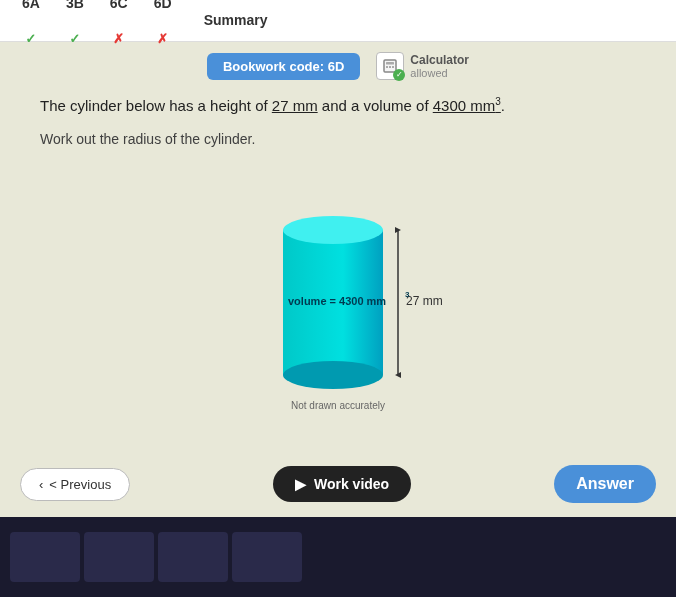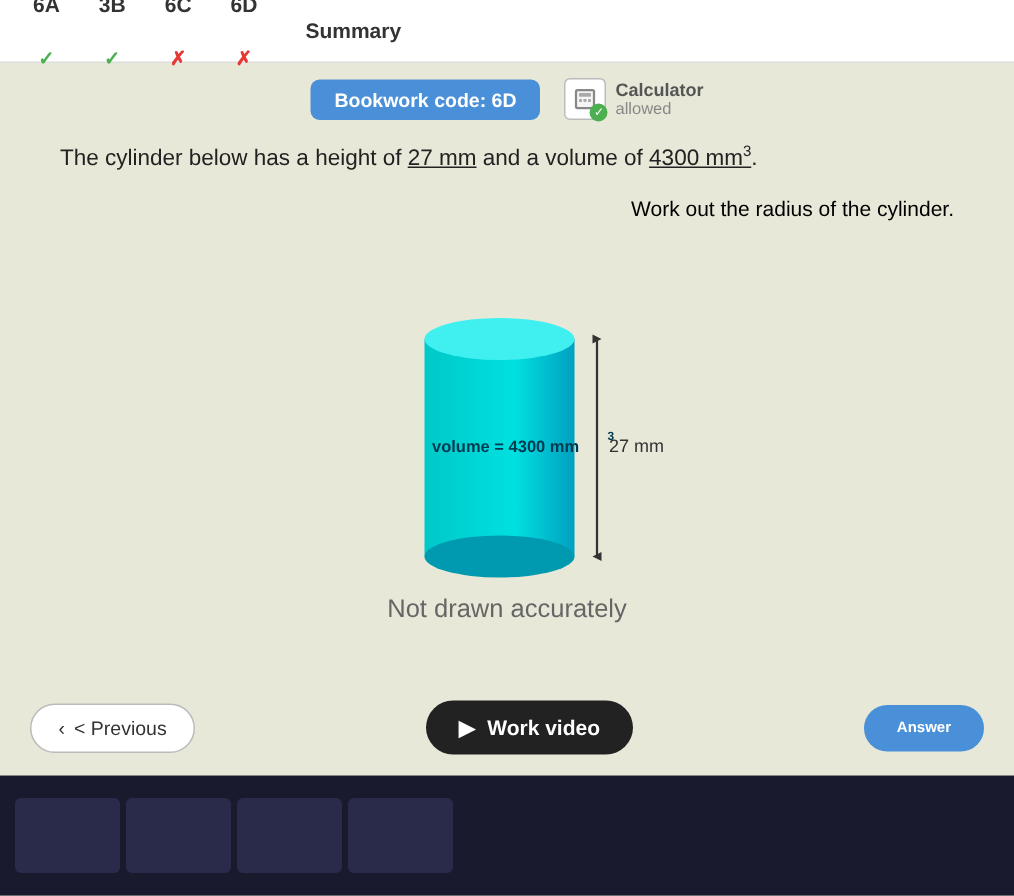--- a/index.html
+++ b/index.html
@@ -120,23 +120,23 @@
     .problem-text {
       font-size: 15px;
       color: #222;
       padding: 8px 40px 4px 40px;
       line-height: 1.5;
     }
     .problem-text .highlight {
       text-decoration: underline;
     }
     .instructions {
-      text-align: right;
+      text-align: left;
       font-size: 14px;
-      color: #000000;
+      color: #404040;
       padding: 6px 40px;
       line-height: 1.6;
     }
     
     .diagram-container {
       display: flex;
       justify-content: center;
       align-items: center;
       flex: 1;
       position: relative;
@@ -145,21 +145,21 @@
     .cylinder-wrapper {
       position: relative;
       display: flex;
       flex-direction: column;
       align-items: center;
     }
     .cylinder-svg {
       display: block;
     }
     .not-drawn-label {
-      font-size: 17px;
+      font-size: 10px;
       color: #666;
       margin-top: 0;
       text-align: left;
     }
     
     .bottom-bar {
       display: flex;
       align-items: center;
       justify-content: space-between;
       padding: 10px 20px 14px 20px;
@@ -188,21 +188,21 @@
       display: flex;
       align-items: center;
       gap: 8px;
     }
     .answer-button {
       background: #4a90d9;
       color: white;
       border: none;
       border-radius: 20px;
       padding: 10px 22px;
-      font-size: 10px;
+      font-size: 16px;
       font-weight: 600;
       cursor: pointer;
     }
     .taskbar {
       background: #1a1a2e;
       height: 80px;
       width: 676px;
       display: flex;
       align-items: center;
       padding: 0 10px;

